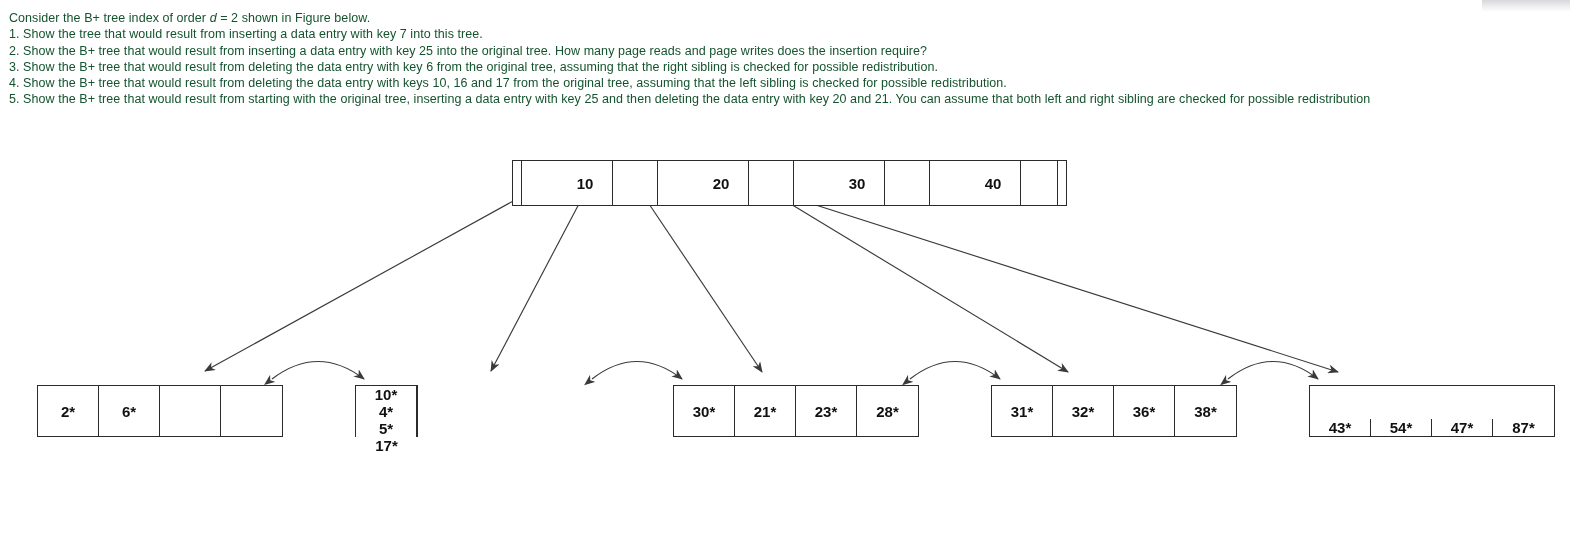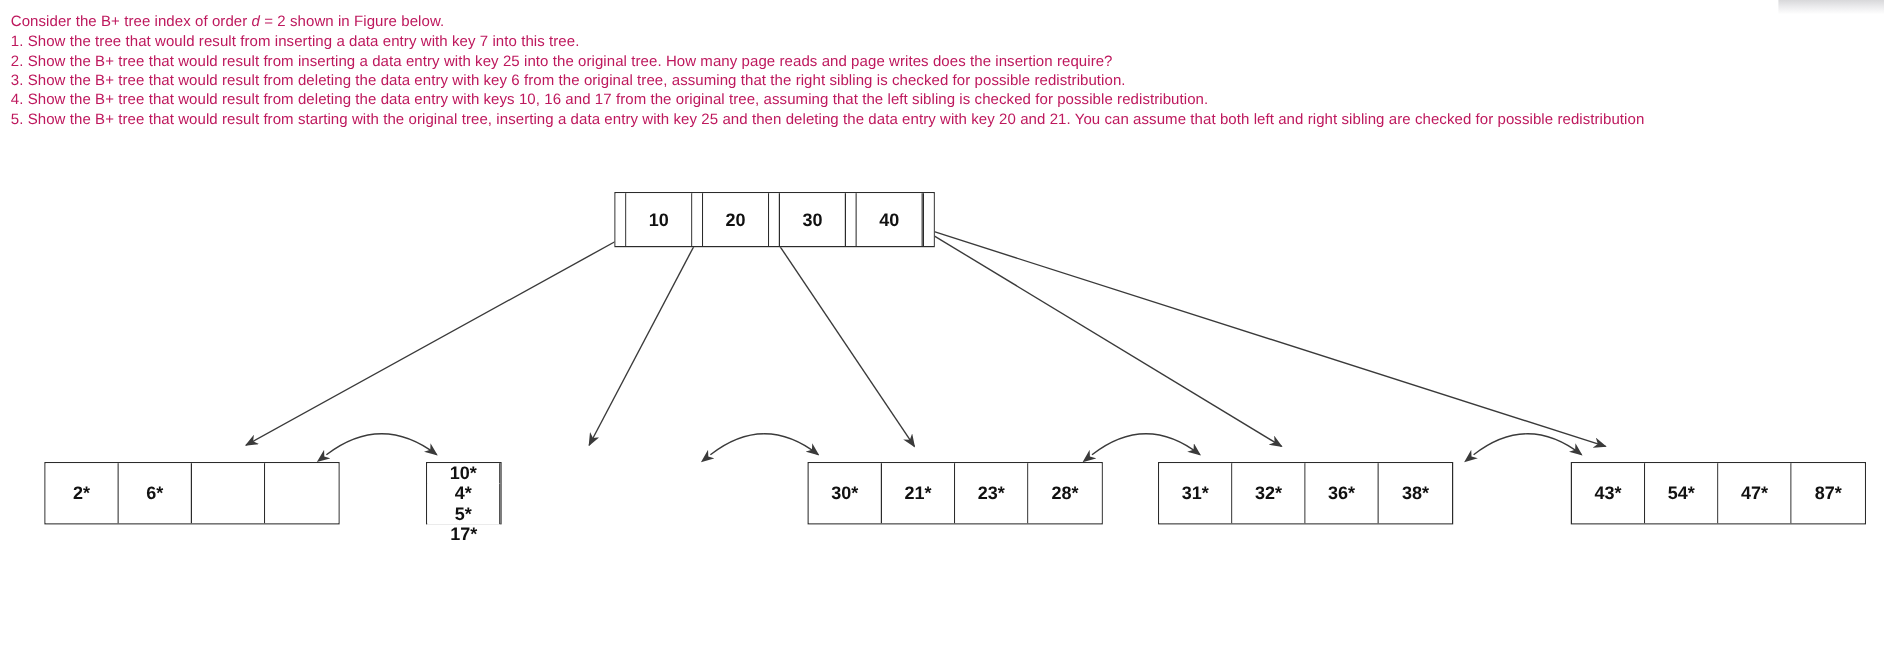--- a/index.html
+++ b/index.html
@@ -31,21 +31,21 @@
     position: absolute;
     left: 9px;
     top: 10px;
     width: 1460px;
   }
   .prompt-line {
     font-size: 12.5px;
     line-height: 16.3px;
     white-space: nowrap;
     letter-spacing: 0.005em;
-    color: #be185d;
+    color: #14532d;
   }
   .prompt-line .it {
     font-style: italic;
   }
 
   
   .diagram {
     position: absolute;
     left: 0;
     top: 0;
@@ -159,21 +159,21 @@
     <line x1="766" y1="189" x2="1068" y2="372" stroke="#3a3a3a" stroke-width="1.15" marker-end="url(#arrowEnd)"></line>
 
     <line x1="772" y1="191" x2="1338" y2="372" stroke="#3a3a3a" stroke-width="1.15" marker-end="url(#arrowEnd)"></line>
 
     <path d="M272,379 Q318,344 364,379" fill="none" stroke="#3a3a3a" stroke-width="1.15" marker-end="url(#arrowEnd)" marker-start="url(#arrowStart)"></path>
     <path d="M592,379 Q637,344 682,379" fill="none" stroke="#3a3a3a" stroke-width="1.15" marker-end="url(#arrowEnd)" marker-start="url(#arrowStart)"></path>
     <path d="M910,379 Q955,344 1000,379" fill="none" stroke="#3a3a3a" stroke-width="1.15" marker-end="url(#arrowEnd)" marker-start="url(#arrowStart)"></path>
     <path d="M1228,379 Q1273,344 1318,379" fill="none" stroke="#3a3a3a" stroke-width="1.15" marker-end="url(#arrowEnd)" marker-start="url(#arrowStart)"></path>
   </svg>
 
-  <div class="root-node" style="left:512px; top:160px; height:46px;">
+  <div class="root-node" style="left:512px; top:160px; height:46px;gap:36px;">
     <div class="root-ptr"></div>
     <div class="root-key">10</div>
     <div class="root-ptr"></div>
     <div class="root-key">20</div>
     <div class="root-ptr"></div>
     <div class="root-key">30</div>
     <div class="root-ptr"></div>
     <div class="root-key">40</div>
     <div class="root-ptr last"></div>
   </div>
@@ -192,27 +192,27 @@
     <div class="leaf-cell">17*</div>
   </div>
 
   <div class="leaf-node" style="left:673px; top:385px;">
     <div class="leaf-cell">30*</div>
     <div class="leaf-cell">21*</div>
     <div class="leaf-cell">23*</div>
     <div class="leaf-cell">28*</div>
   </div>
 
-  <div class="leaf-node" style="left:965px; top:385px;">
+  <div class="leaf-node" style="left:991px; top:385px;">
     <div class="leaf-cell">31*</div>
     <div class="leaf-cell">32*</div>
     <div class="leaf-cell">36*</div>
     <div class="leaf-cell">38*</div>
   </div>
 
-  <div class="leaf-node" style="left:1309px; top:385px;">
+  <div class="leaf-node" style="left:1309px; top:385px;align-items:flex-end;">
     <div class="leaf-cell">43*</div>
     <div class="leaf-cell">54*</div>
     <div class="leaf-cell">47*</div>
     <div class="leaf-cell">87*</div>
   </div>
 
 </div>
 
 </body></html>

